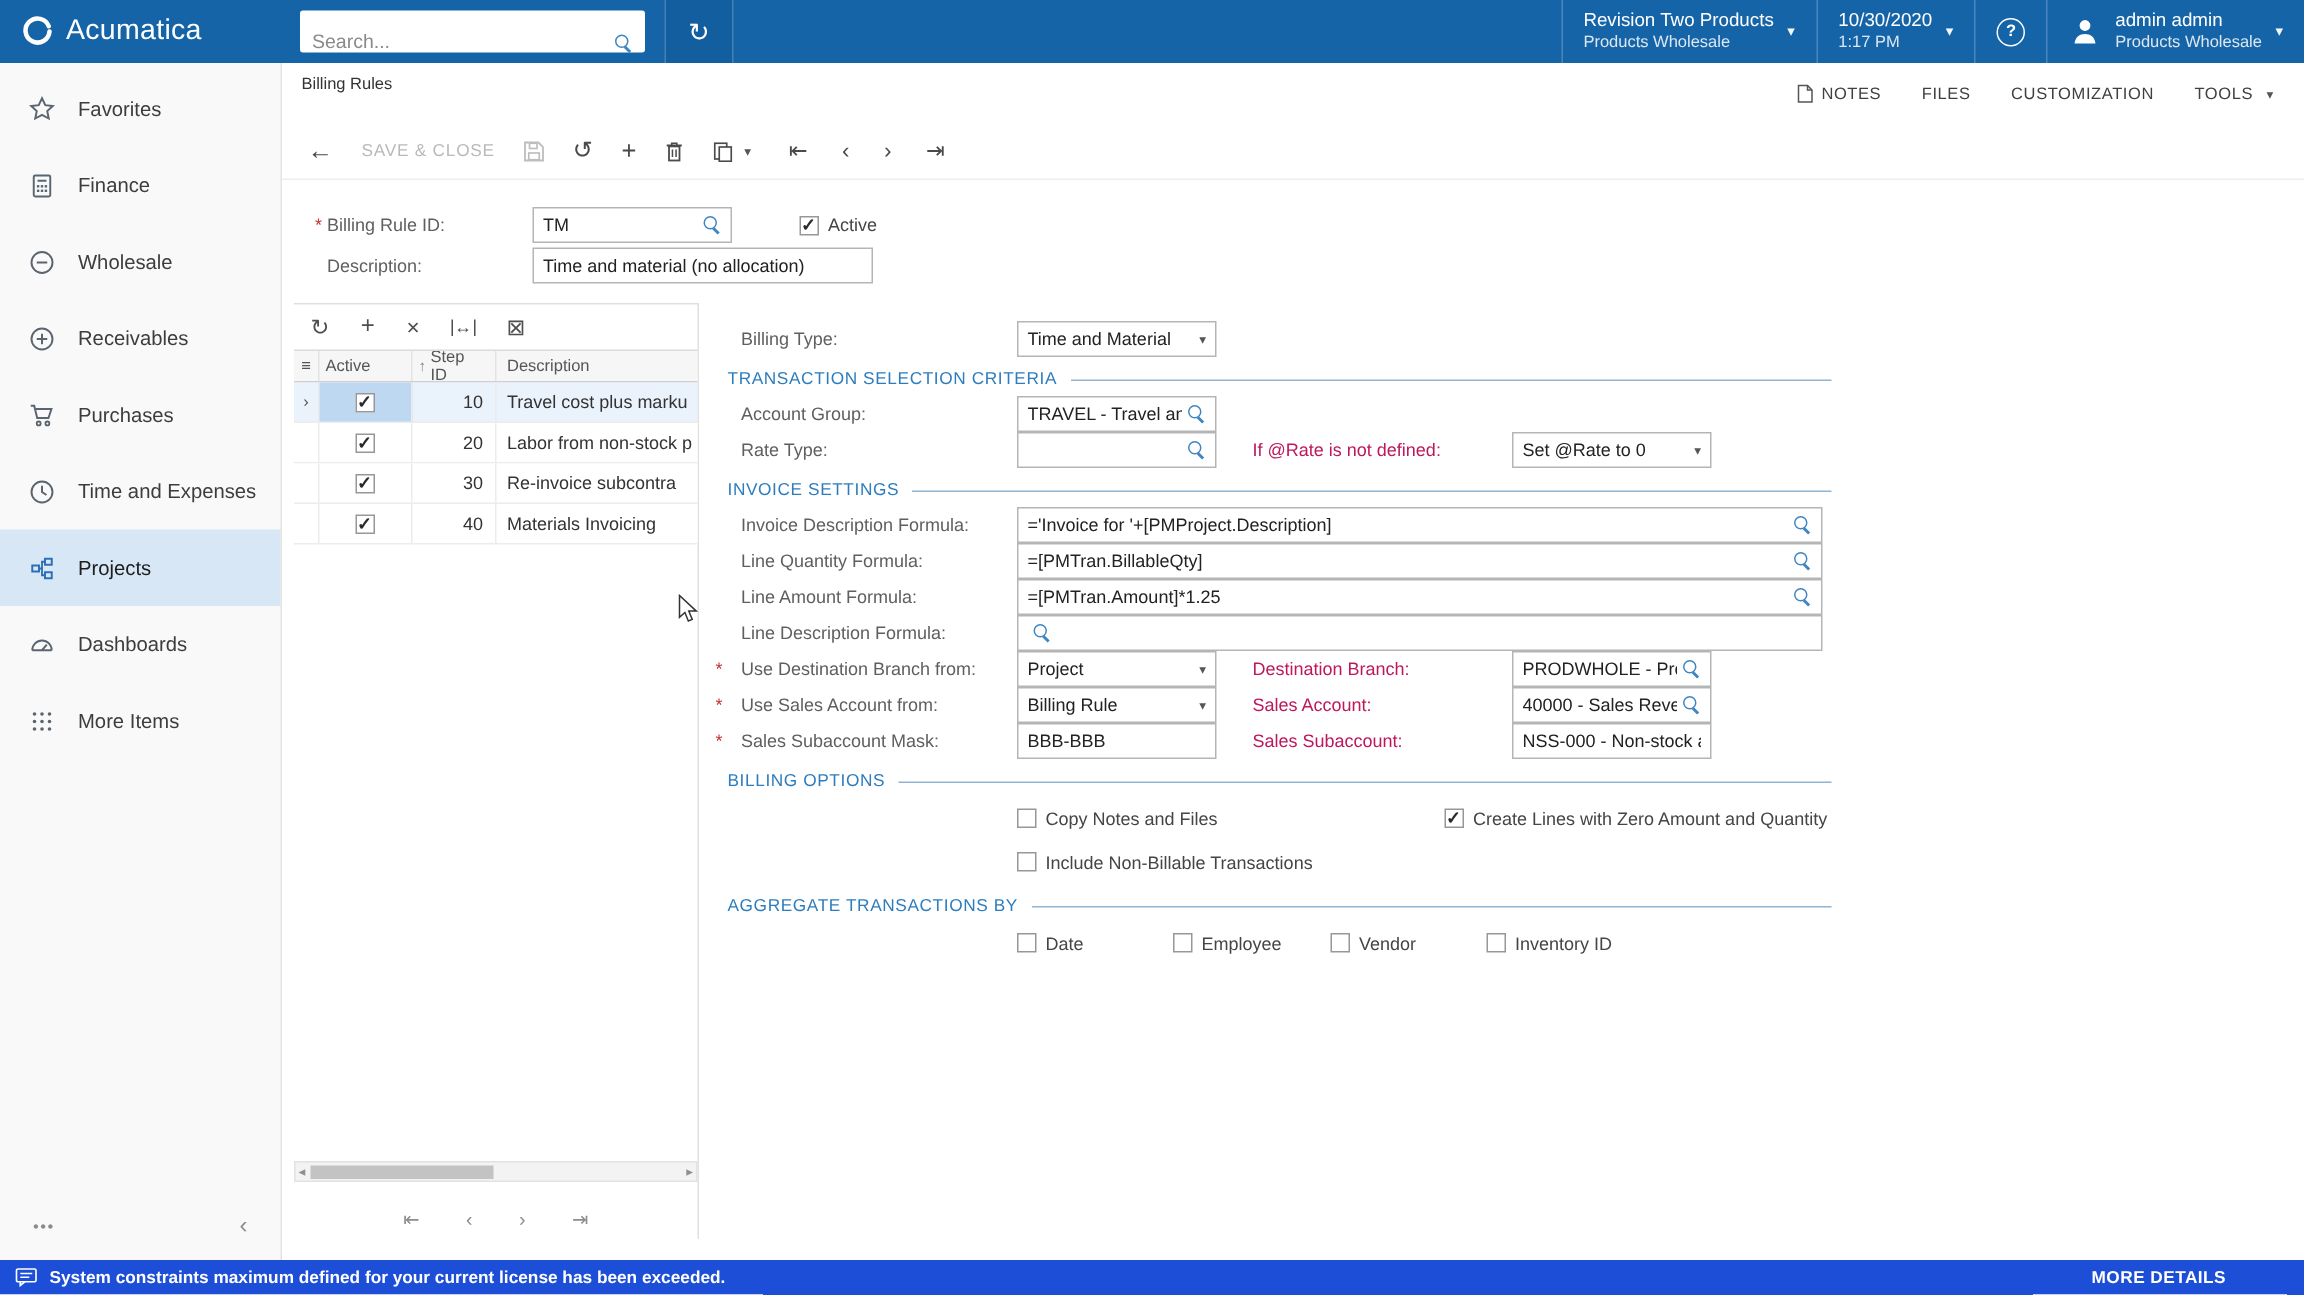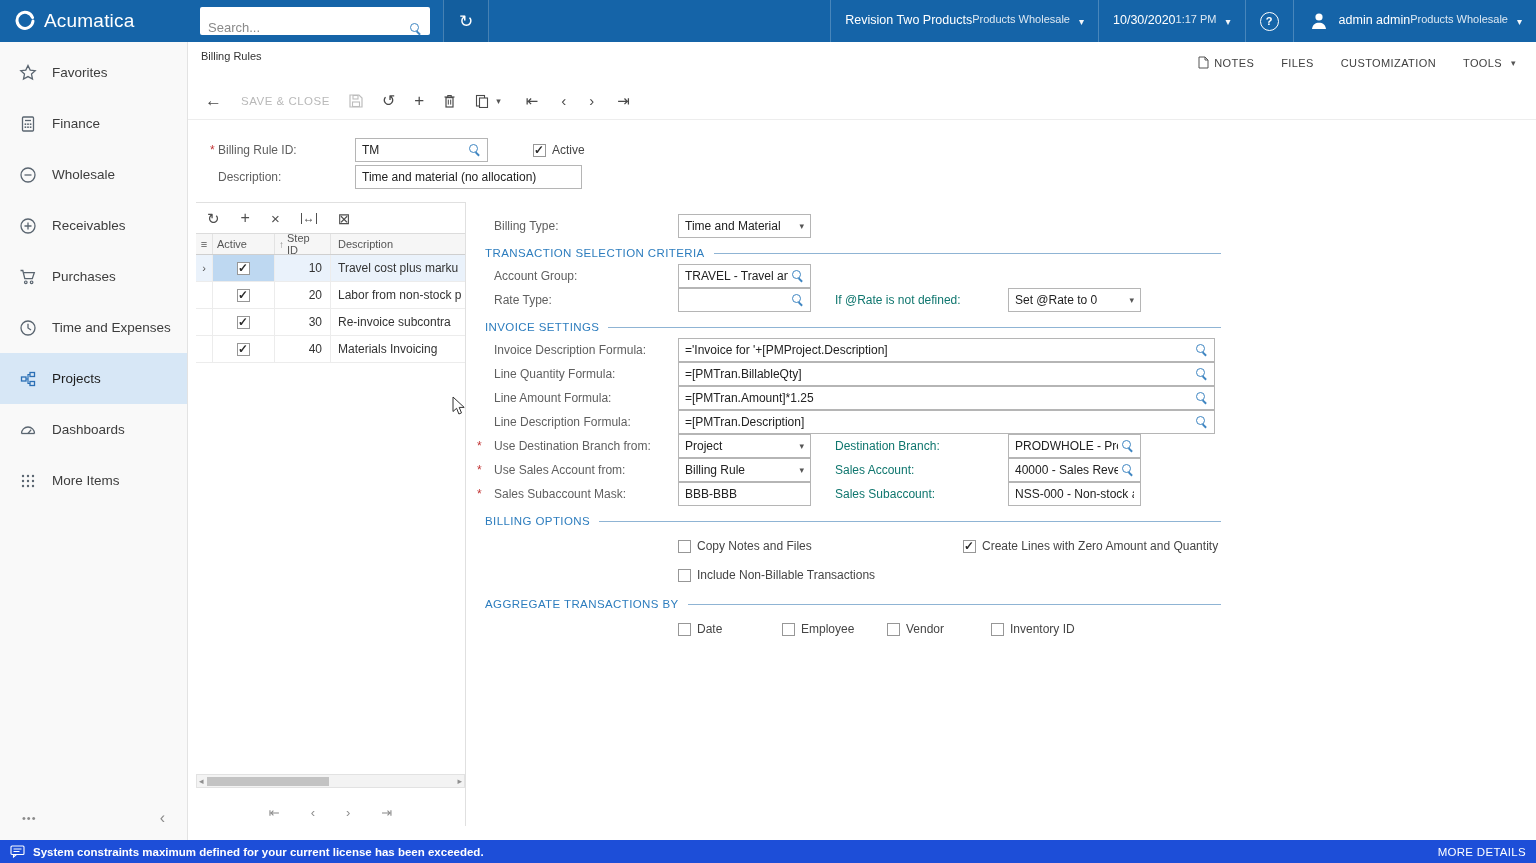--- a/index.html
+++ b/index.html
@@ -9,21 +9,21 @@
 
 .topbar{position:absolute;top:0;left:0;right:0;height:42px;background:#1564a8;color:#fff;display:flex;align-items:center;z-index:5}
 .logo{width:188px;display:flex;align-items:center;gap:8px;padding-left:14px;flex:none}
 .brand{font-size:19px;font-weight:normal;letter-spacing:.2px}
 .searchbox{margin-left:12px;width:230px;height:28px;background:#fff;border-radius:2px;display:flex;align-items:flex-end;padding:0 8px;flex:none}
 .searchbox input{border:none;outline:none;flex:1;font-size:13px;color:#444;font-family:"Liberation Sans",sans-serif;background:transparent}
 .searchbox input::placeholder{color:#8a8a8a}
 .biz-tile{margin-left:13px;width:46px;height:42px;display:flex;align-items:center;justify-content:center;border-left:1px solid rgba(255,255,255,.22);border-right:1px solid rgba(255,255,255,.22);background:rgba(0,0,0,.06);font-size:17px}
 .top-right{margin-left:auto;display:flex;align-items:stretch;height:100%}
 .tr-item{display:flex;align-items:center;gap:9px;padding:0 14px;border-left:1px solid rgba(255,255,255,.22);cursor:pointer}
-.tr-2l{display:flex;flex-direction:row;line-height:1.25}
+.tr-2l{display:flex;flex-direction:column;line-height:1.25}
 .t1{font-size:12.5px}
 .t2{font-size:11px;opacity:.85}
 .chev{font-size:10px;opacity:.95}
 .help-circle{width:19px;height:19px;border:1.5px solid #fff;border-radius:50%;display:flex;align-items:center;justify-content:center;font-size:11px;font-weight:bold}
 
 
 .sidebar{position:absolute;top:42px;left:0;width:188px;bottom:23px;background:#f9f9f9;border-right:1px solid #e3e3e3}
 .nav{padding-top:5px}
 .nav-item{height:51px;display:flex;align-items:center;gap:15px;padding-left:19px;cursor:pointer}
 .nav-item .lbl{font-size:13.5px;color:#3d3d3d}
@@ -76,35 +76,35 @@
 .cb-center{margin:0 auto}
 .hscroll{position:absolute;left:0;right:0;bottom:38px;height:14px;background:#f3f3f3;border:1px solid #e2e2e2;display:flex;align-items:center;padding:0 2px;color:#8f8f8f;font-size:9px}
 .hthumb{width:122px;height:9px;background:#c3c3c3;margin-left:3px;cursor:grab}
 .pager{position:absolute;left:0;right:0;bottom:6px;display:flex;justify-content:center;gap:31px;color:#8d8d8d;font-size:13px}
 .pager span{cursor:pointer}
 
 
 .details{position:absolute;left:297px;top:172px;width:736px}
 .drow{display:flex;align-items:center;height:24px}
 .dlabel{width:193px;font-size:12px;color:#5f5f5f;flex:none;position:relative;padding-left:9px}
-.dlabel2{width:182px;font-size:12px;color:#0f766e;flex:none;margin-left:15px;position:relative;padding-left:9px}
+.dlabel2{width:182px;font-size:12px;color:#be185d;flex:none;margin-left:15px;position:relative;padding-left:9px}
 .w133{width:133px;flex:none}
 .wide{width:537px;flex:none}
 .sect{display:flex;align-items:center;height:18px;margin-top:6px;margin-bottom:2px}
 .sect .st{font-size:11.5px;color:#2d7dbe;letter-spacing:.4px;flex:none;white-space:nowrap}
 .sect .sline{flex:1;height:1px;background:#8fb4d4;margin-left:9px}
 .opt-row{position:relative;height:26px}
-.opt{position:absolute;top:5px;display:flex;align-items:flex-end}
+.opt{position:absolute;top:5px;display:flex;align-items:flex-start}
 .o1{left:193px}.o2{left:478px}.o3{left:297px}.o4{left:402px}.o5{left:506px}
 .mt4{margin-top:4px}.mt2{margin-top:3px}
 
 
 .statusbar{position:absolute;left:0;right:0;bottom:0;height:23px;background:#1d4ed8;color:#fff;display:flex;align-items:center;padding:0 10px;font-size:11.5px;z-index:6}
 .sb-msg{font-weight:bold;margin-left:8px}
-.sb-more{margin-left:auto;font-weight:normal;letter-spacing:.3px;cursor:pointer}
+.sb-more{margin-left:auto;font-weight:bold;letter-spacing:.3px;margin-right:42px;cursor:pointer}
 
 
 .cursor{position:absolute;left:452px;top:396px;z-index:9;pointer-events:none}
 svg{display:block}
 </style>
 </head>
 <body>
 
 <header class="topbar">
   <div class="logo">
@@ -470,21 +470,20 @@
     <div class="drow">
       <span class="dlabel">Line Amount Formula:</span>
       <span class="ctrl wide">
         <span class="val">=[PMTran.Amount]*1.25</span>
         <span class="mag"></span>
       </span>
     </div>
     <div class="drow">
       <span class="dlabel">Line Description Formula:</span>
       <span class="ctrl wide">
-        <span class="val">=[PMTran.Description]</span>
         <span class="mag"></span>
       </span>
     </div>
 
     <div class="drow">
       <span class="dlabel req">Use Destination Branch from:</span>
       <span class="ctrl w133">
         <span class="val">Project</span>
         <span class="dd">▾</span>
       </span>

